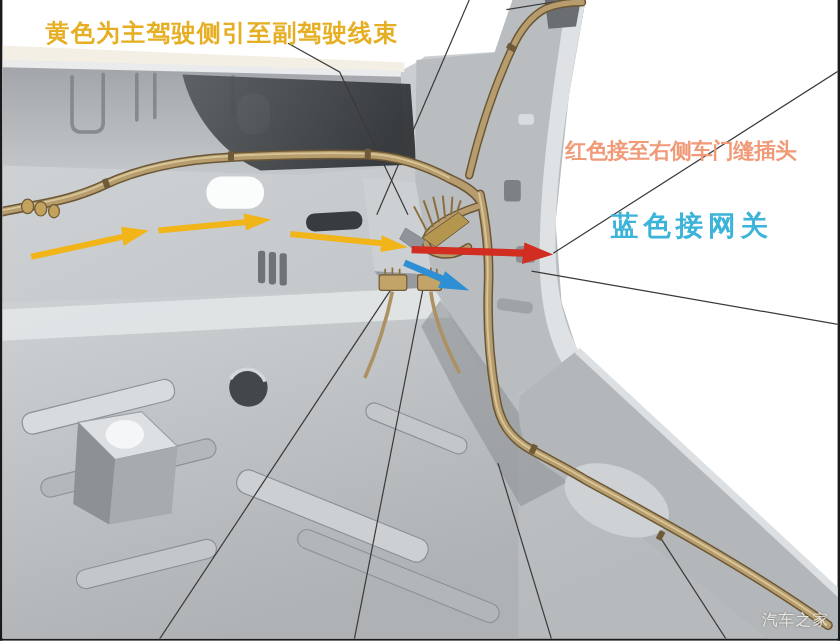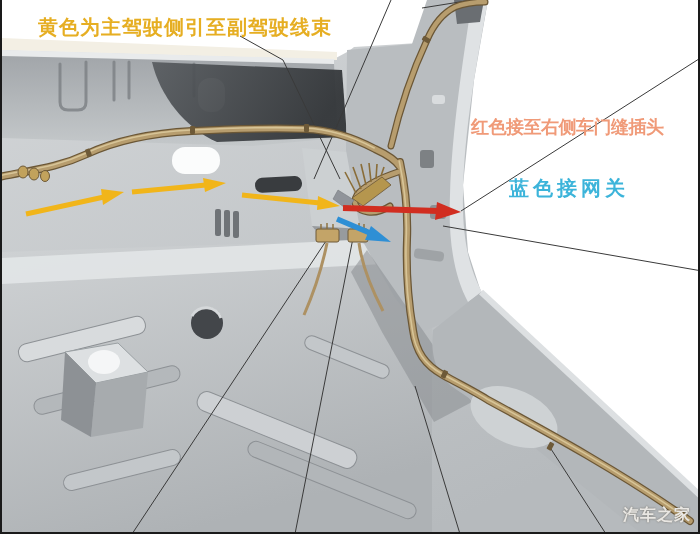--- a/index.html
+++ b/index.html
@@ -6,22 +6,22 @@
   .stage{
     position:relative;width:700px;height:534px;box-sizing:border-box;
     background:#ffffff;overflow:hidden;
     border-left:2px solid #1a1a1a;border-right:2px solid #1a1a1a;border-bottom:2px solid #1a1a1a;
     font-family:"DejaVu Sans","Liberation Sans",sans-serif;
   }
   .scene{position:absolute;left:0;top:0;}
   .note{position:absolute;font-weight:bold;white-space:nowrap;line-height:1.2;}
   .note-yellow{color:var(--note_yellow);left:36px;top:15px;font-size:20px;letter-spacing:1px;}
   .note-red{color:var(--note_red);left:469px;top:118px;font-size:18px;letter-spacing:-0.5px;font-family:Liberation Mono, monospace;}
-  .note-blue{color:var(--note_blue);left:507px;top:176px;font-size:20px;letter-spacing:4px;}
-  .watermark{position:absolute;right:7px;bottom:6px;font-size:16px;font-weight:bold;
+  .note-blue{color:var(--note_blue);left:507px;top:176px;font-size:23px;letter-spacing:4px;}
+  .watermark{position:absolute;right:7px;bottom:6px;font-size:13px;font-weight:normal;
     color:var(--watermark_gray);letter-spacing:1px;text-shadow:0 0 2px rgba(60,50,30,.55);}
   
   .leader{stroke:#3a3a3a;stroke-width:1;fill:none;}
   .arrow-yellow-shaft{stroke:var(--arrow_yellow);fill:none;}
   .arrow-yellow-head{fill:var(--arrow_yellow);}
   .arrow-red-shaft{stroke:var(--arrow_red);fill:none;}
   .arrow-red-head{fill:var(--arrow_red);}
   .arrow-blue-shaft{stroke:var(--arrow_blue);fill:none;}
   .arrow-blue-head{fill:var(--arrow_blue);}
   .h-under{stroke:#6b5736;fill:none;stroke-linecap:round;}

